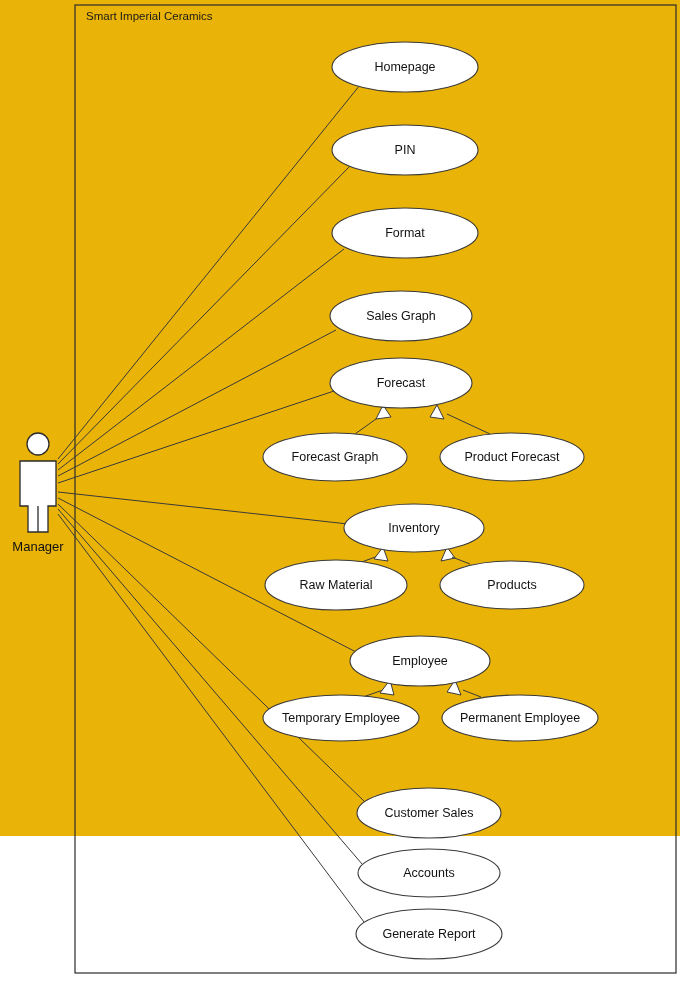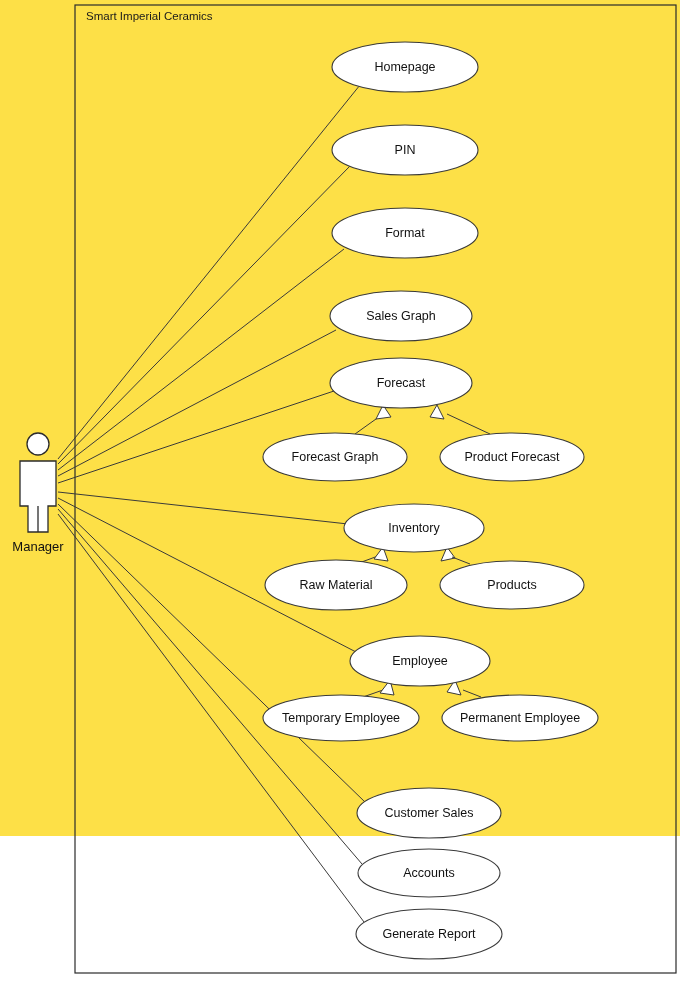--- a/index.html
+++ b/index.html
@@ -11,21 +11,21 @@
   body {
     width: 680px;
     height: 981px;
     font-family: "Liberation Sans", sans-serif;
     overflow: hidden;
   }
   #diagram-root {
     position: relative;
     width: 680px;
     height: 836px;
-    background: #fde047;
+    background: #eab308;
   }
   svg#uml-canvas {
     display: block;
     width: 680px;
     height: 981px;
   }
   .boundary-box {
     fill: none;
     stroke: #2b2b2b;
     stroke-width: 1.2;

